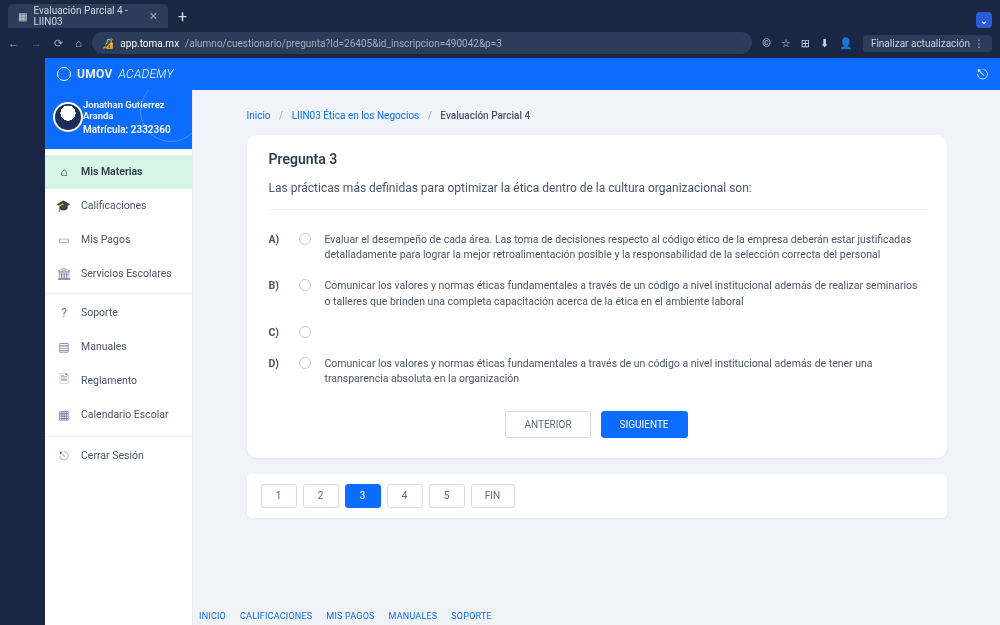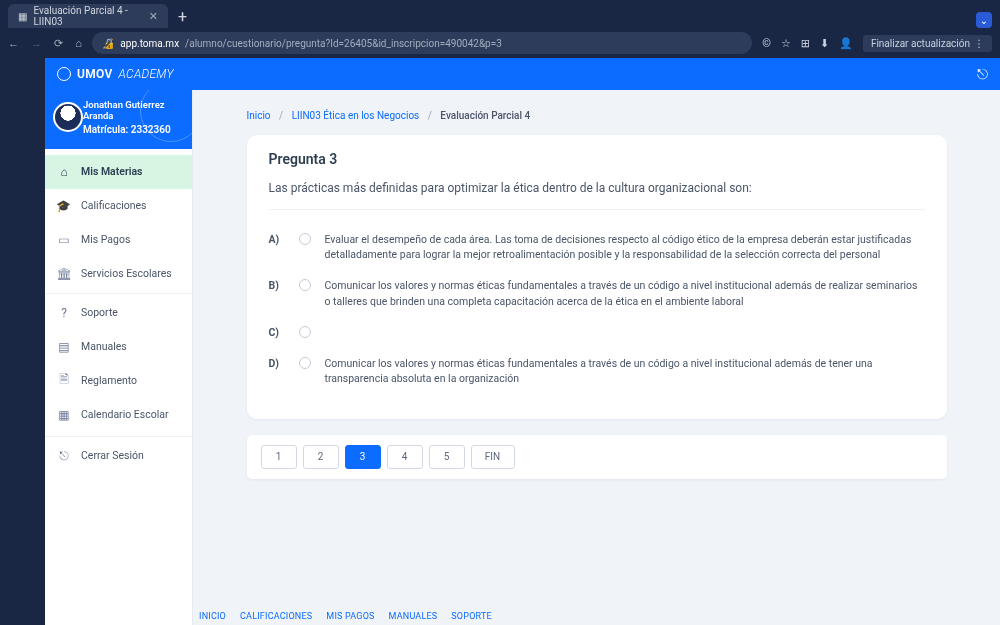--- a/index.html
+++ b/index.html
@@ -200,20 +200,24 @@
               <span class="opt-letter">C)</span>
               <span class="opt-radio"></span>
             </div>
             <div class="opt">
               <span class="opt-letter">D)</span>
               <span class="opt-radio"></span>
               <span class="opt-text">Comunicar los valores y normas éticas fundamentales a través de un código a nivel institucional además de tener una transparencia absoluta en la organización</span>
             </div>
           </div>
 
+          <div class="actions">
+            <button class="btn">ANTERIOR</button>
+            <button class="btn primary">SIGUIENTE</button>
+          </div>
         </div>
 
         <div class="pager">
           <div class="page-btn">1</div>
           <div class="page-btn">2</div>
           <div class="page-btn active">3</div>
           <div class="page-btn">4</div>
           <div class="page-btn">5</div>
           <div class="page-btn fin">FIN</div>
         </div>

